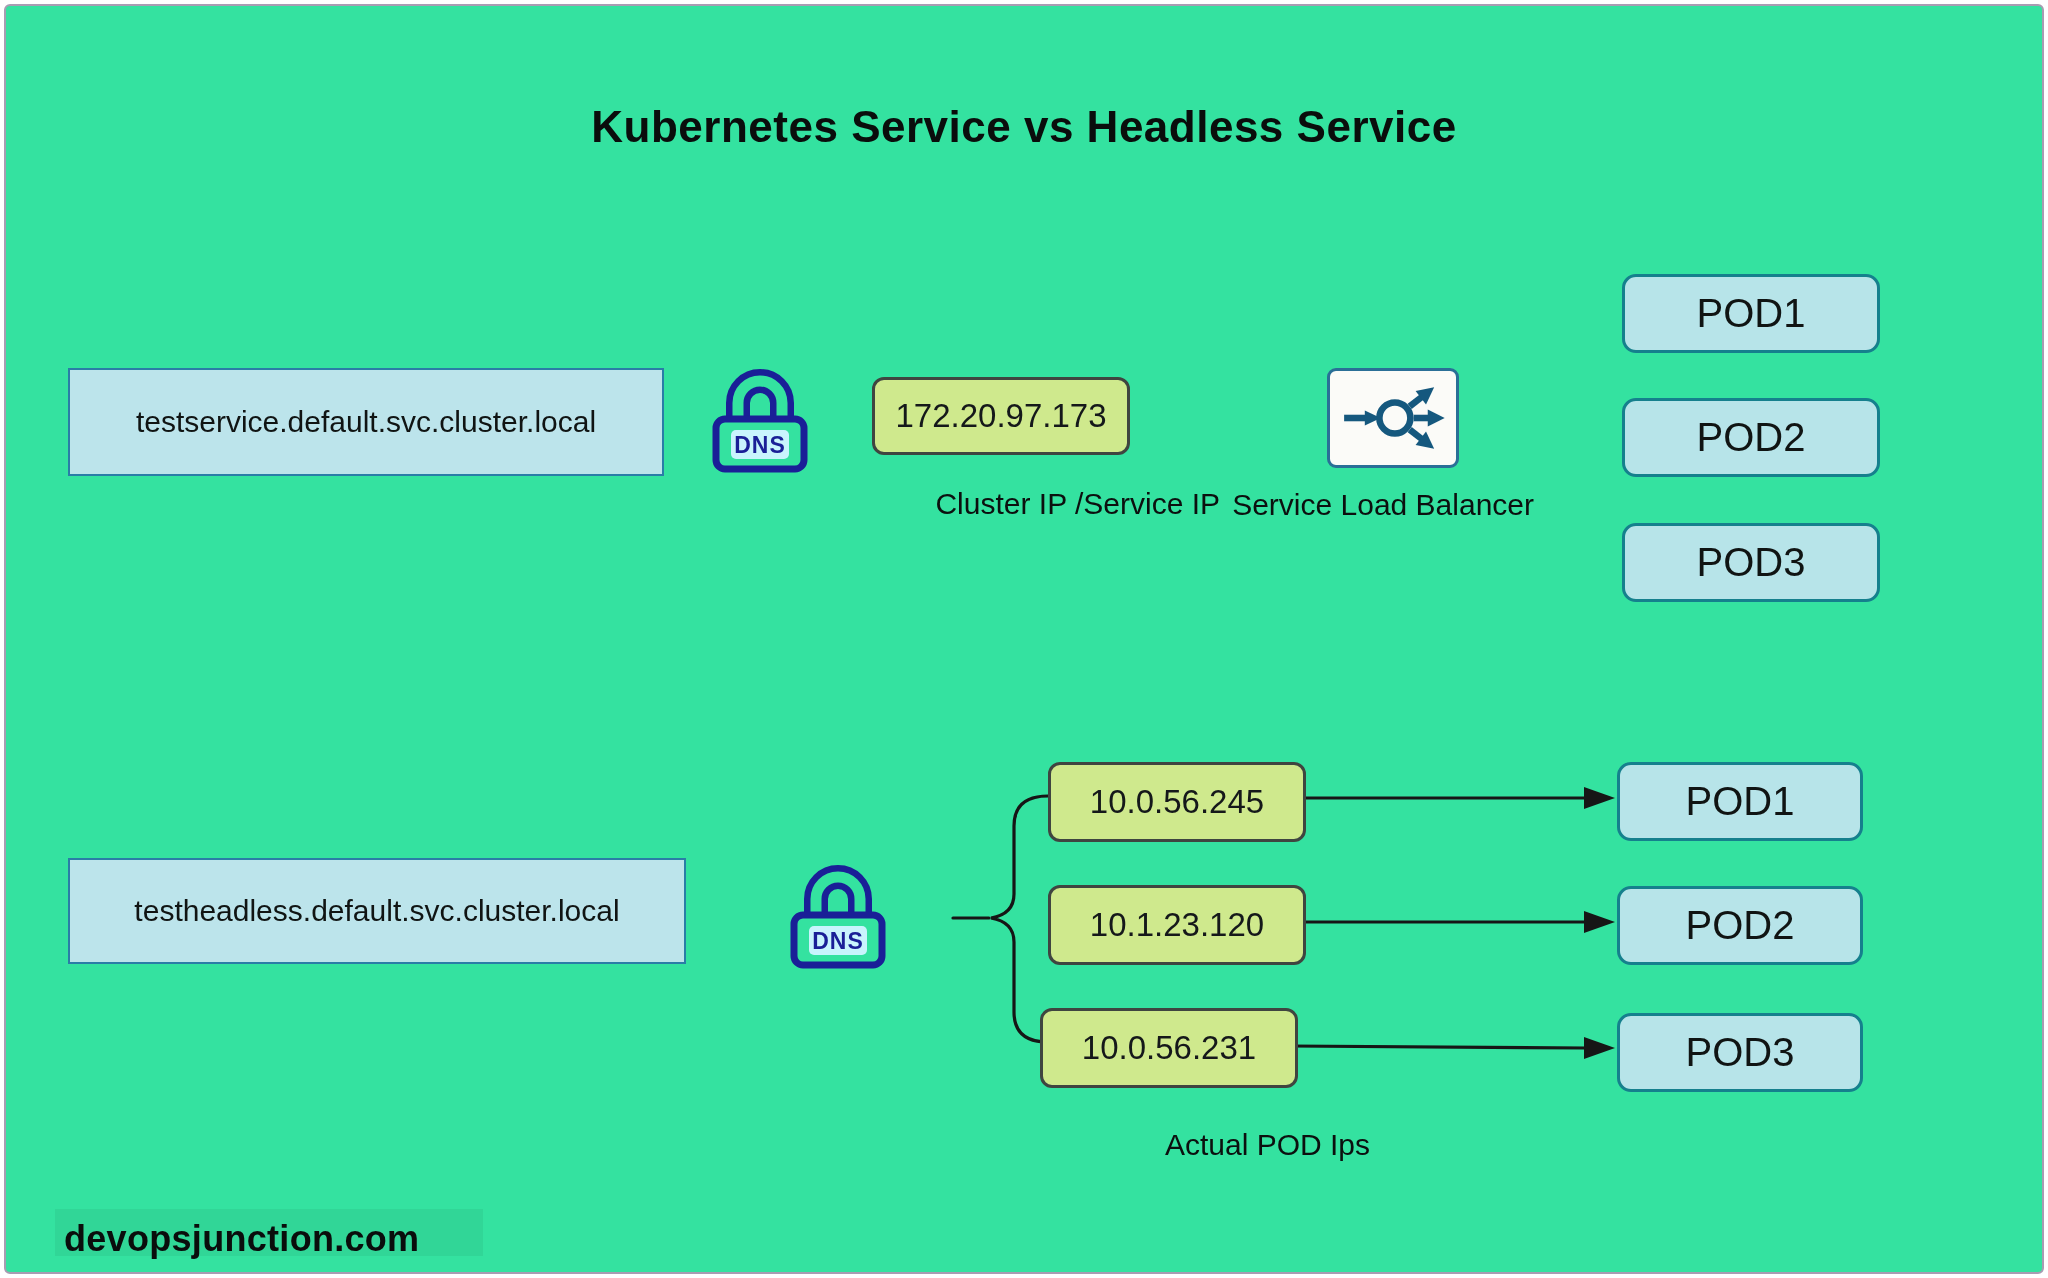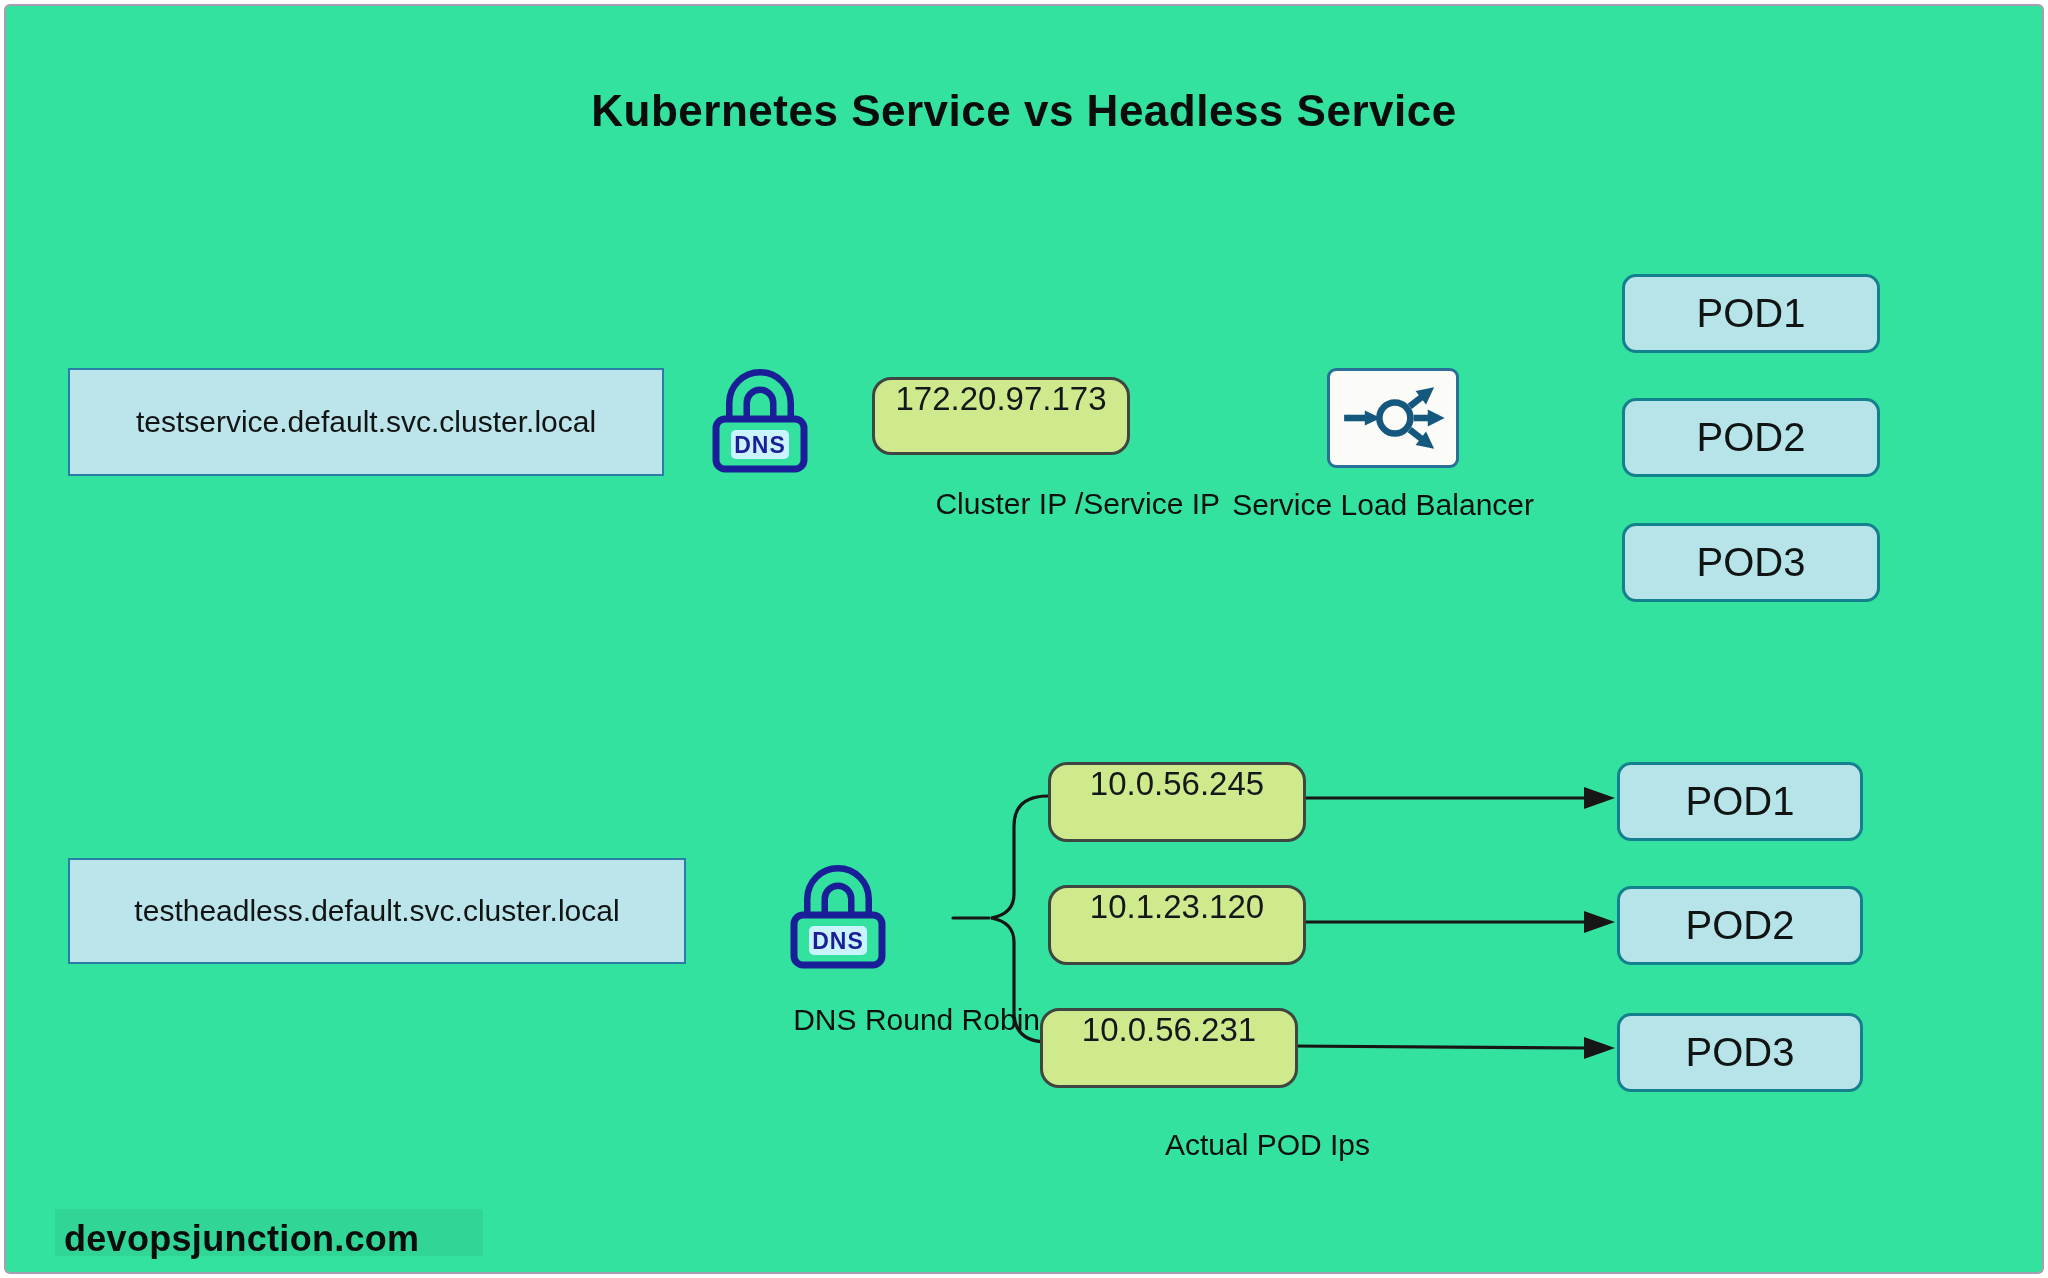--- a/index.html
+++ b/index.html
@@ -6,32 +6,32 @@
   .canvas {
     position:relative; width:2048px; height:1278px;
     font-family:"Liberation Sans", sans-serif; color:#0d1110; overflow:hidden;
     background:#ffffff;
   }
   .panel {
     position:absolute; left:4px; top:4px; right:4px; bottom:4px;
     background:#34E2A0; border:2px solid #a89cb2; border-radius:6px;
   }
   .title {
-    position:absolute; left:0; top:86px; width:2048px; text-align:center;
+    position:absolute; left:0; top:102px; width:2048px; text-align:center;
     font-size:44px; font-weight:700; letter-spacing:0.5px; color:#0a0d0c;
   }
   .abs { position:absolute; }
   .rect-box {
     position:absolute; background:#bce4eb; border:2px solid #2a7da7;
     display:flex; align-items:center; justify-content:center;
     font-size:30px; color:#101413;
   }
   .ip-box {
     position:absolute; background:#cfe98d; border:3px solid #3f4540;
-    border-radius:19px; display:flex; justify-content:center;
+    border-radius:12px; display:flex; align-items:center; justify-content:center;
     font-size:33px; color:#15181a;
   }
   .pod-box {
     position:absolute; background:#b7e4e9; border:3px solid #15808d;
     border-radius:14px; display:flex; align-items:center; justify-content:center;
     font-size:40px; color:#101413;
   }
   .label {
     position:absolute; text-align:right; font-size:30px; color:#0c100f;
   }
@@ -125,21 +125,20 @@
   </div>
 
   <svg class="abs" style="left:788px; top:853px;" width="100" height="116" viewBox="0 0 100 116">
     <path d="M 28 66 V 46 a 22 22 0 0 1 44 0 V 66" stroke="#1A1F97" stroke-width="24" fill="none"></path>
     <path d="M 28 66 V 46 a 22 22 0 0 1 44 0 V 66" stroke="#34E2A0" stroke-width="11" fill="none"></path>
     <rect x="6" y="62" width="88" height="50" rx="9" fill="#34E2A0" stroke="#1A1F97" stroke-width="7"></rect>
     <rect x="21" y="73" width="58" height="29" rx="5" fill="#C9F4FD"></rect>
     <text x="50" y="96" text-anchor="middle" font-size="23" font-weight="bold" letter-spacing="1" fill="#1A1F97" font-family="Liberation Sans, sans-serif">DNS</text>
   </svg>
 
-  <div class="label" style="left:640px; top:1003px; width:400px;">DNS Round Robin</div>
 
   <div class="ip-box" style="left:1048px; top:762px; width:252px; height:74px;">
     <span>10.0.56.245</span>
   </div>
   <div class="ip-box" style="left:1048px; top:885px; width:252px; height:74px;">
     <span>10.1.23.120</span>
   </div>
   <div class="ip-box" style="left:1040px; top:1008px; width:252px; height:74px;">
     <span>10.0.56.231</span>
   </div>

